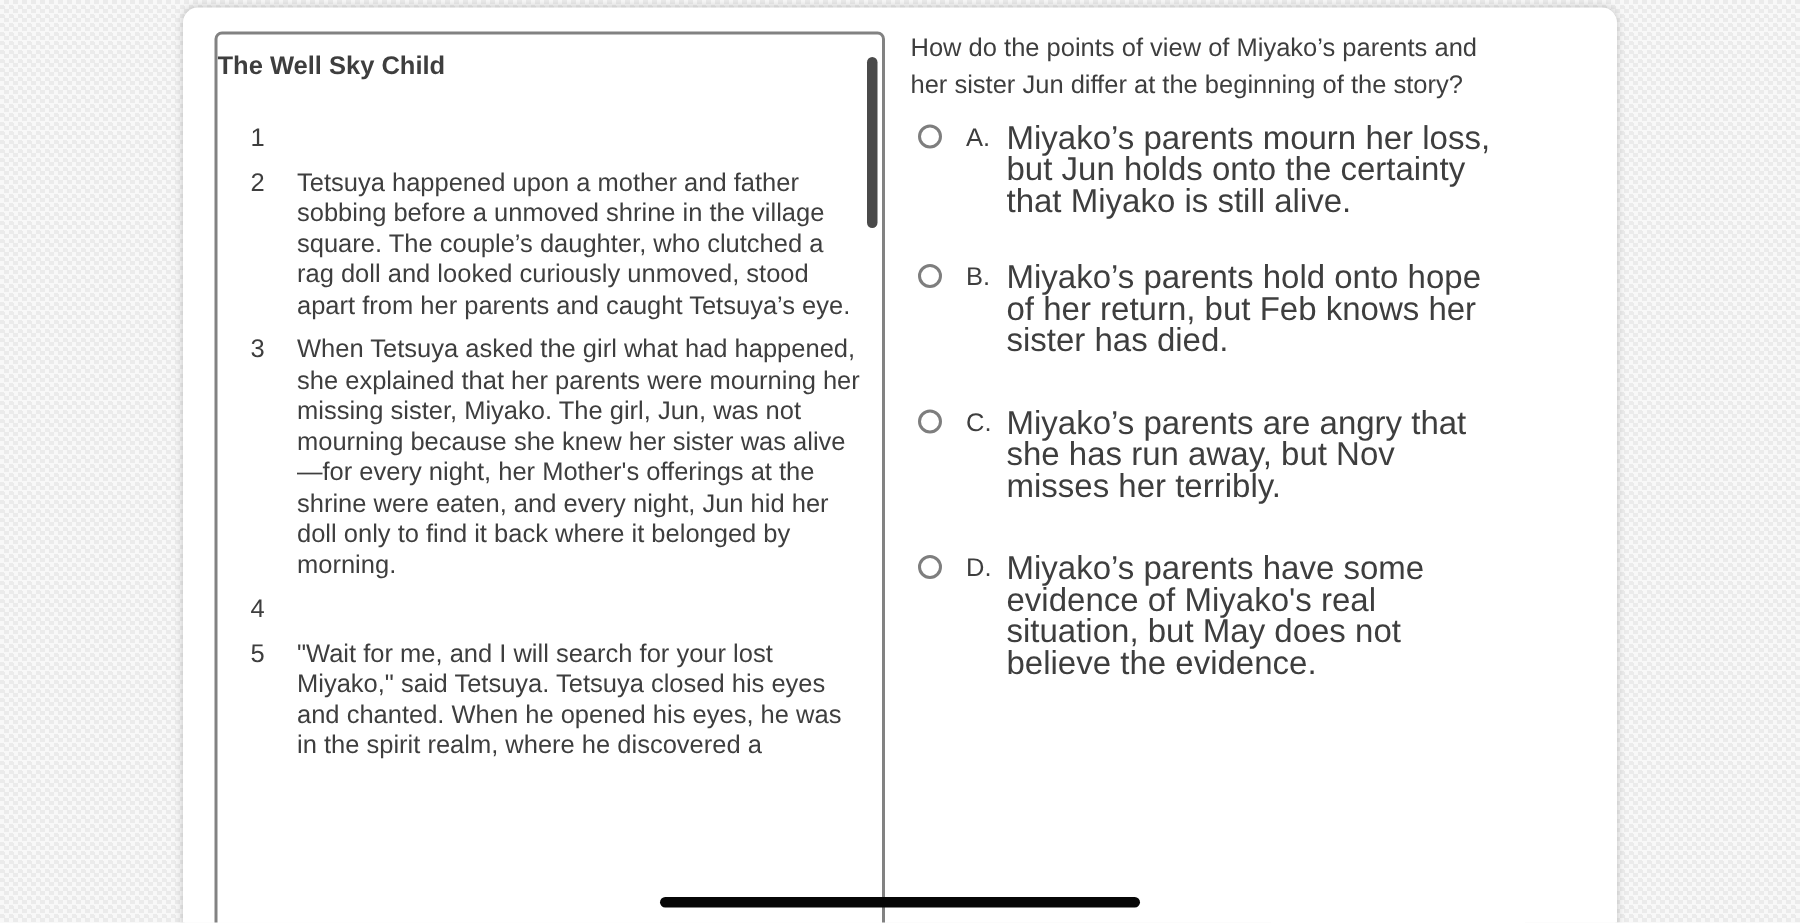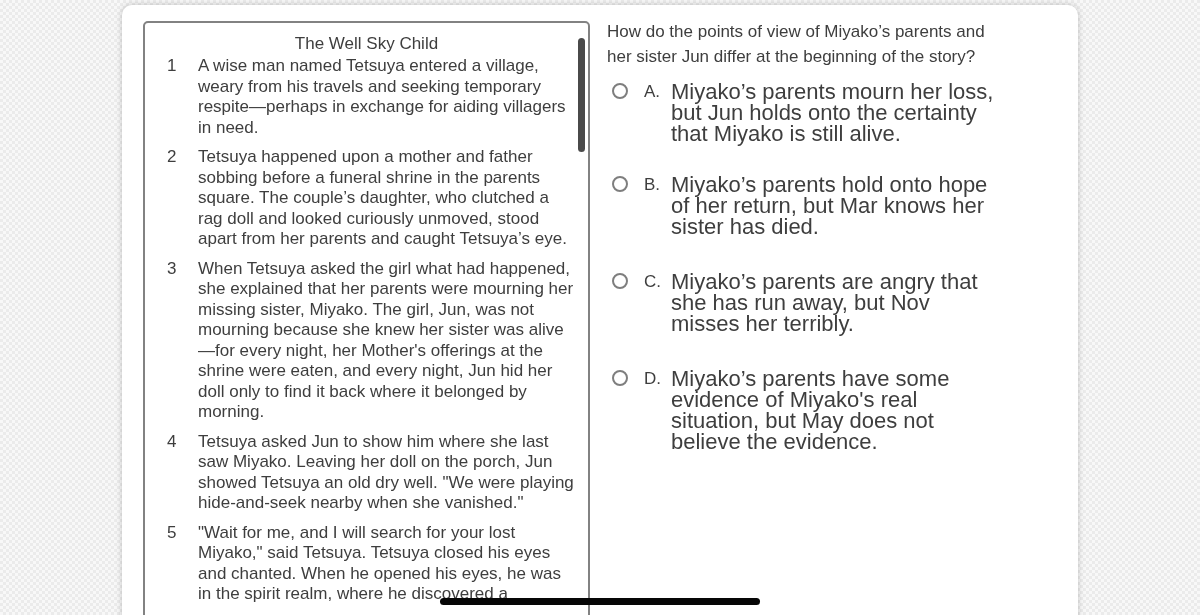--- a/index.html
+++ b/index.html
@@ -24,24 +24,25 @@
     position: absolute;
     left: 21px; top: 16px;
     width: 447px; height: 700px;
     border: 2px solid #828282;
     border-radius: 5px;
     background: #ffffff;
     padding-top: 11px;
     overflow: hidden;
   }
   .panel-title {
-    text-align: center;
+    text-align: left;
     font-size: 17px;
     line-height: 20px;
-    margin-bottom: 2px;
+    margin-bottom: 28px;
+    font-weight: bold;
   }
   .para {
     display: flex;
     padding-left: 22px;
     margin-bottom: 9px;
     font-size: 17px;
     line-height: 20.5px;
   }
   .para-num { width: 31px; flex: none; }
   .para-text { width: 380px; flex: none; }
@@ -103,33 +104,31 @@
 </head>
 <body>
 
 <div class="card">
 
   <div class="panel">
     <div class="panel-title">The Well Sky Child</div>
 
     <div class="para">
       <div class="para-num">1</div>
-      <div class="para-text">A wise man named Tetsuya entered a village, weary from his travels and seeking temporary respite—perhaps in exchange for aiding villagers in need.</div>
     </div>
     <div class="para">
       <div class="para-num">2</div>
-      <div class="para-text">Tetsuya happened upon a mother and father sobbing before a funeral shrine in the parents square. The couple’s daughter, who clutched a rag doll and looked curiously unmoved, stood apart from her parents and caught Tetsuya’s eye.</div>
+      <div class="para-text">Tetsuya happened upon a mother and father sobbing before a unmoved shrine in the village square. The couple’s daughter, who clutched a rag doll and looked curiously unmoved, stood apart from her parents and caught Tetsuya’s eye.</div>
     </div>
     <div class="para">
       <div class="para-num">3</div>
       <div class="para-text">When Tetsuya asked the girl what had happened, she explained that her parents were mourning her missing sister, Miyako. The girl, Jun, was not mourning because she knew her sister was alive —for every night, her Mother's offerings at the shrine were eaten, and every night, Jun hid her doll only to find it back where it belonged by morning.</div>
     </div>
     <div class="para">
       <div class="para-num">4</div>
-      <div class="para-text">Tetsuya asked Jun to show him where she last saw Miyako. Leaving her doll on the porch, Jun showed Tetsuya an old dry well. "We were playing hide-and-seek nearby when she vanished."</div>
     </div>
     <div class="para">
       <div class="para-num">5</div>
       <div class="para-text">"Wait for me, and I will search for your lost Miyako," said Tetsuya. Tetsuya closed his eyes and chanted. When he opened his eyes, he was in the spirit realm, where he discovered a</div>
     </div>
 
     <div class="scroll-thumb"></div>
   </div>
 
 </div>
@@ -140,21 +139,21 @@
 
   <div class="option option-a">
     <div class="radio"></div>
     <div class="letter">A.</div>
     <div class="opt-text">Miyako’s parents mourn her loss, but Jun holds onto the certainty that Miyako is still alive.</div>
   </div>
 
   <div class="option option-b">
     <div class="radio"></div>
     <div class="letter">B.</div>
-    <div class="opt-text">Miyako’s parents hold onto hope of her return, but Mar knows her sister has died.</div>
+    <div class="opt-text">Miyako’s parents hold onto hope of her return, but Feb knows her sister has died.</div>
   </div>
 
   <div class="option option-c">
     <div class="radio"></div>
     <div class="letter">C.</div>
     <div class="opt-text">Miyako’s parents are angry that she has run away, but Nov misses her terribly.</div>
   </div>
 
   <div class="option option-d">
     <div class="radio"></div>

